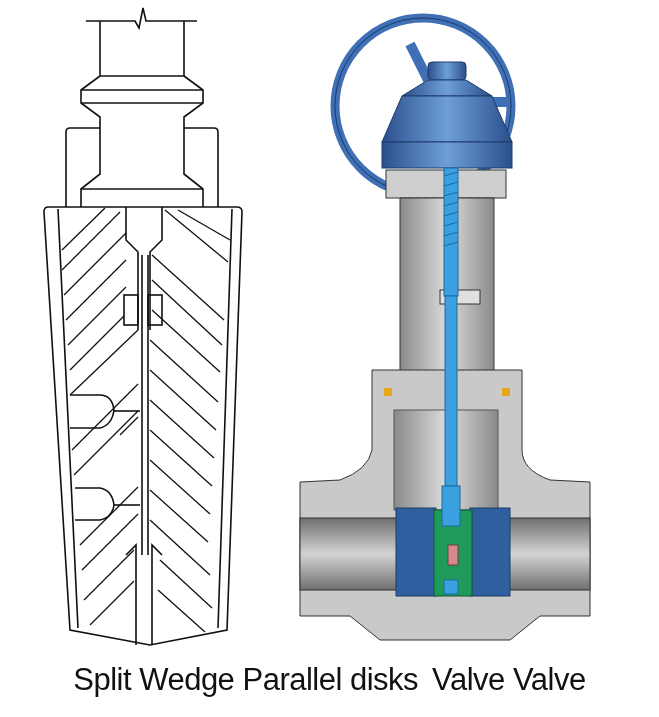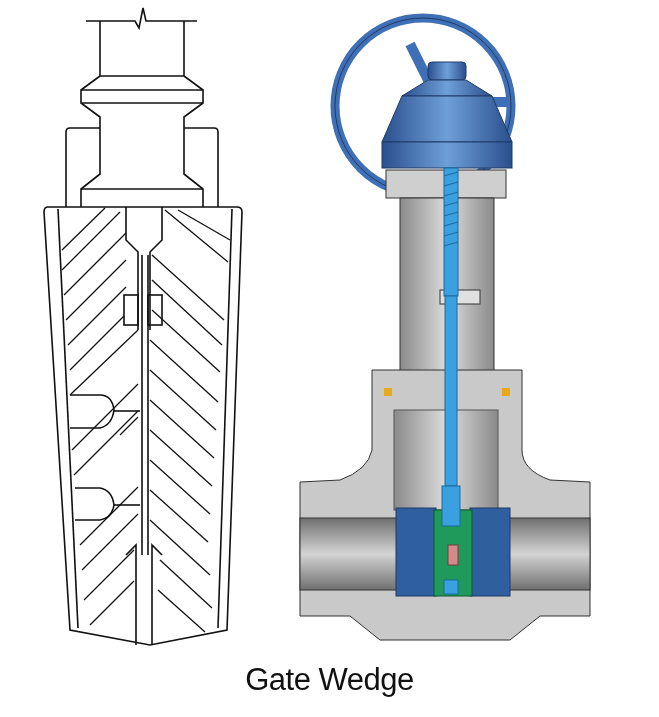--- a/index.html
+++ b/index.html
@@ -144,14 +144,15 @@
     <line x1="154" y1="236" x2="168" y2="232"></line>
         <line x1="154" y1="246" x2="168" y2="242"></line>
   </g>
   <rect x="155" y="296" width="12" height="190" fill="#3aa0df" stroke="#1a6aa0"></rect>
   <rect x="152" y="486" width="18" height="40" fill="#3aa0df" stroke="#1a6aa0"></rect>
   <rect x="154" y="580" width="14" height="14" fill="#3aa0df" stroke="#1a6aa0"></rect>
 </svg>
 </div>
 
 <div class="caption">
-  <span>Gate Wedge</span>
+  <span>Split Wedge Parallel disks</span>
+  <span>Valve Valve</span>
 </div>
 
 </body></html>

